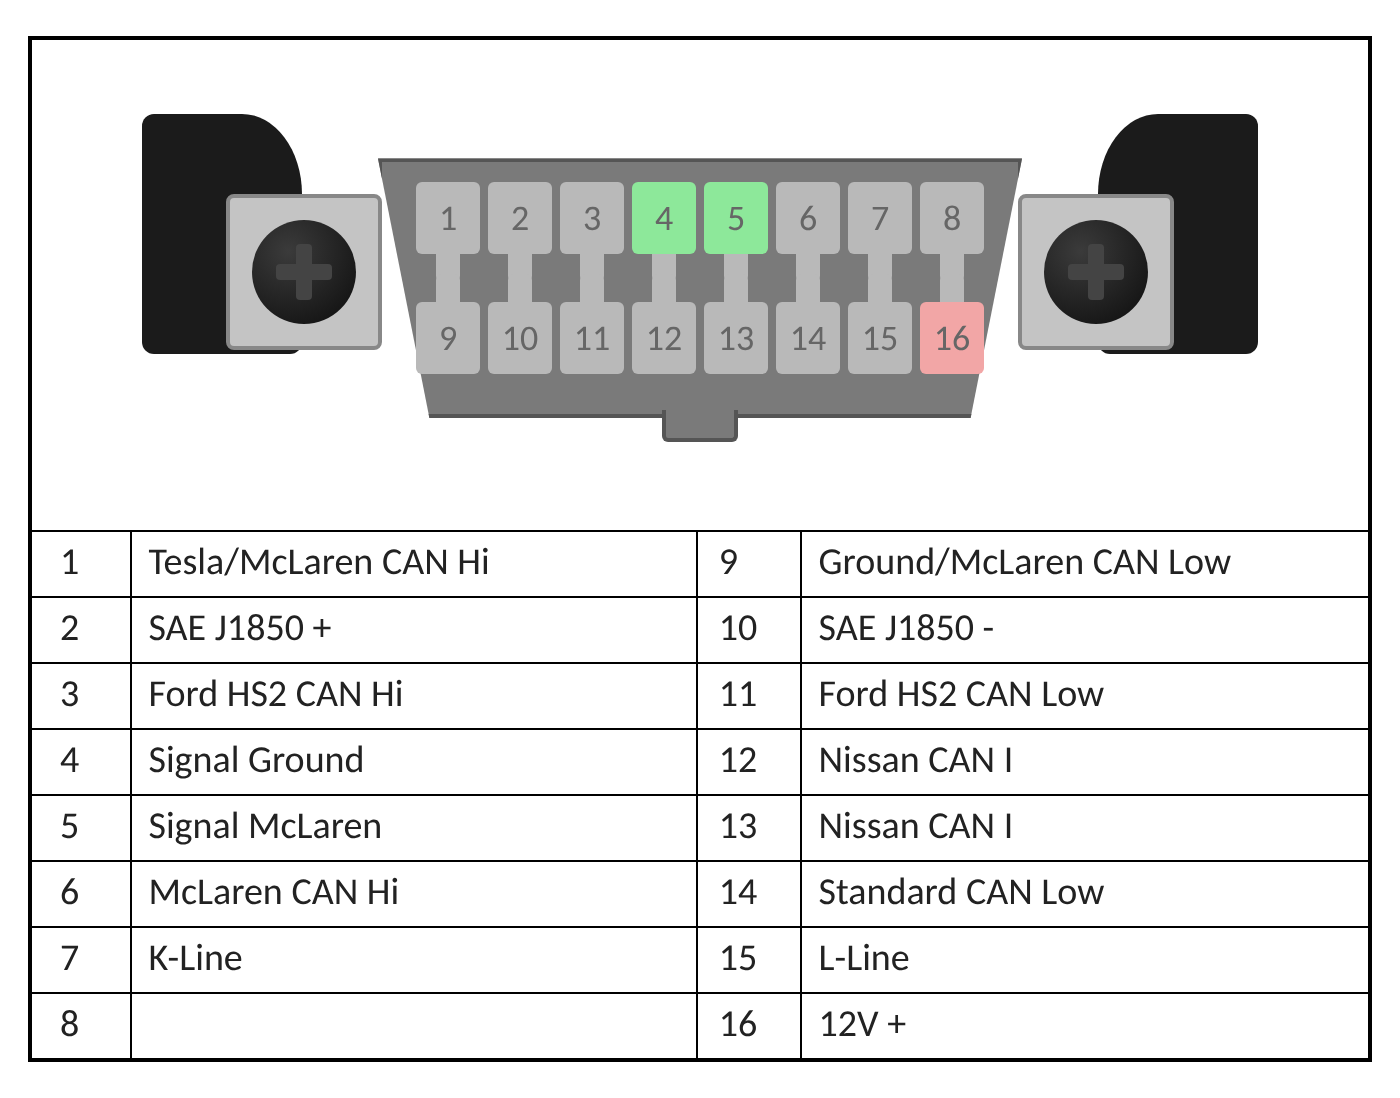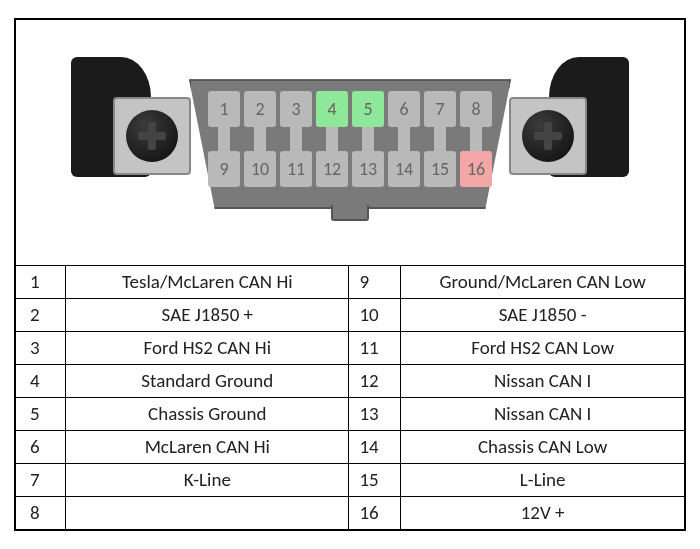--- a/index.html
+++ b/index.html
@@ -148,21 +148,21 @@
     border: 1px solid #000;
     padding: 3px 8px;
     height: 33px;
     vertical-align: middle;
   }
   .pin-table td.num {
     width: 46px;
     text-align: left;
     padding-left: 14px;
   }
-  .pin-table td.label { width: 262px; text-align: center; }
+  .pin-table td.label { width: 262px; }
   .pin-table td.num2 { width: 48px; text-align: left; padding-left: 10px; }
   .pin-table td:first-child { border-left: none; }
   .pin-table td:last-child { border-right: none; }
   .pin-table tr:last-child td { border-bottom: none; }
 </style>
 </head>
 <body>
 
 <div class="page">
   <div class="frame">
@@ -219,35 +219,35 @@
             <td class="label">SAE J1850 -</td>
           </tr>
           <tr>
             <td class="num">3</td>
             <td class="label">Ford HS2 CAN Hi</td>
             <td class="num2">11</td>
             <td class="label">Ford HS2 CAN Low</td>
           </tr>
           <tr>
             <td class="num">4</td>
-            <td class="label">Standard Ground</td>
+            <td class="label">Signal Ground</td>
             <td class="num2">12</td>
             <td class="label">Nissan CAN I</td>
           </tr>
           <tr>
             <td class="num">5</td>
-            <td class="label">Chassis Ground</td>
+            <td class="label">Signal McLaren</td>
             <td class="num2">13</td>
             <td class="label">Nissan CAN I</td>
           </tr>
           <tr>
             <td class="num">6</td>
             <td class="label">McLaren CAN Hi</td>
             <td class="num2">14</td>
-            <td class="label">Chassis CAN Low</td>
+            <td class="label">Standard CAN Low</td>
           </tr>
           <tr>
             <td class="num">7</td>
             <td class="label">K-Line</td>
             <td class="num2">15</td>
             <td class="label">L-Line</td>
           </tr>
           <tr>
             <td class="num">8</td>
             <td class="label"></td>

